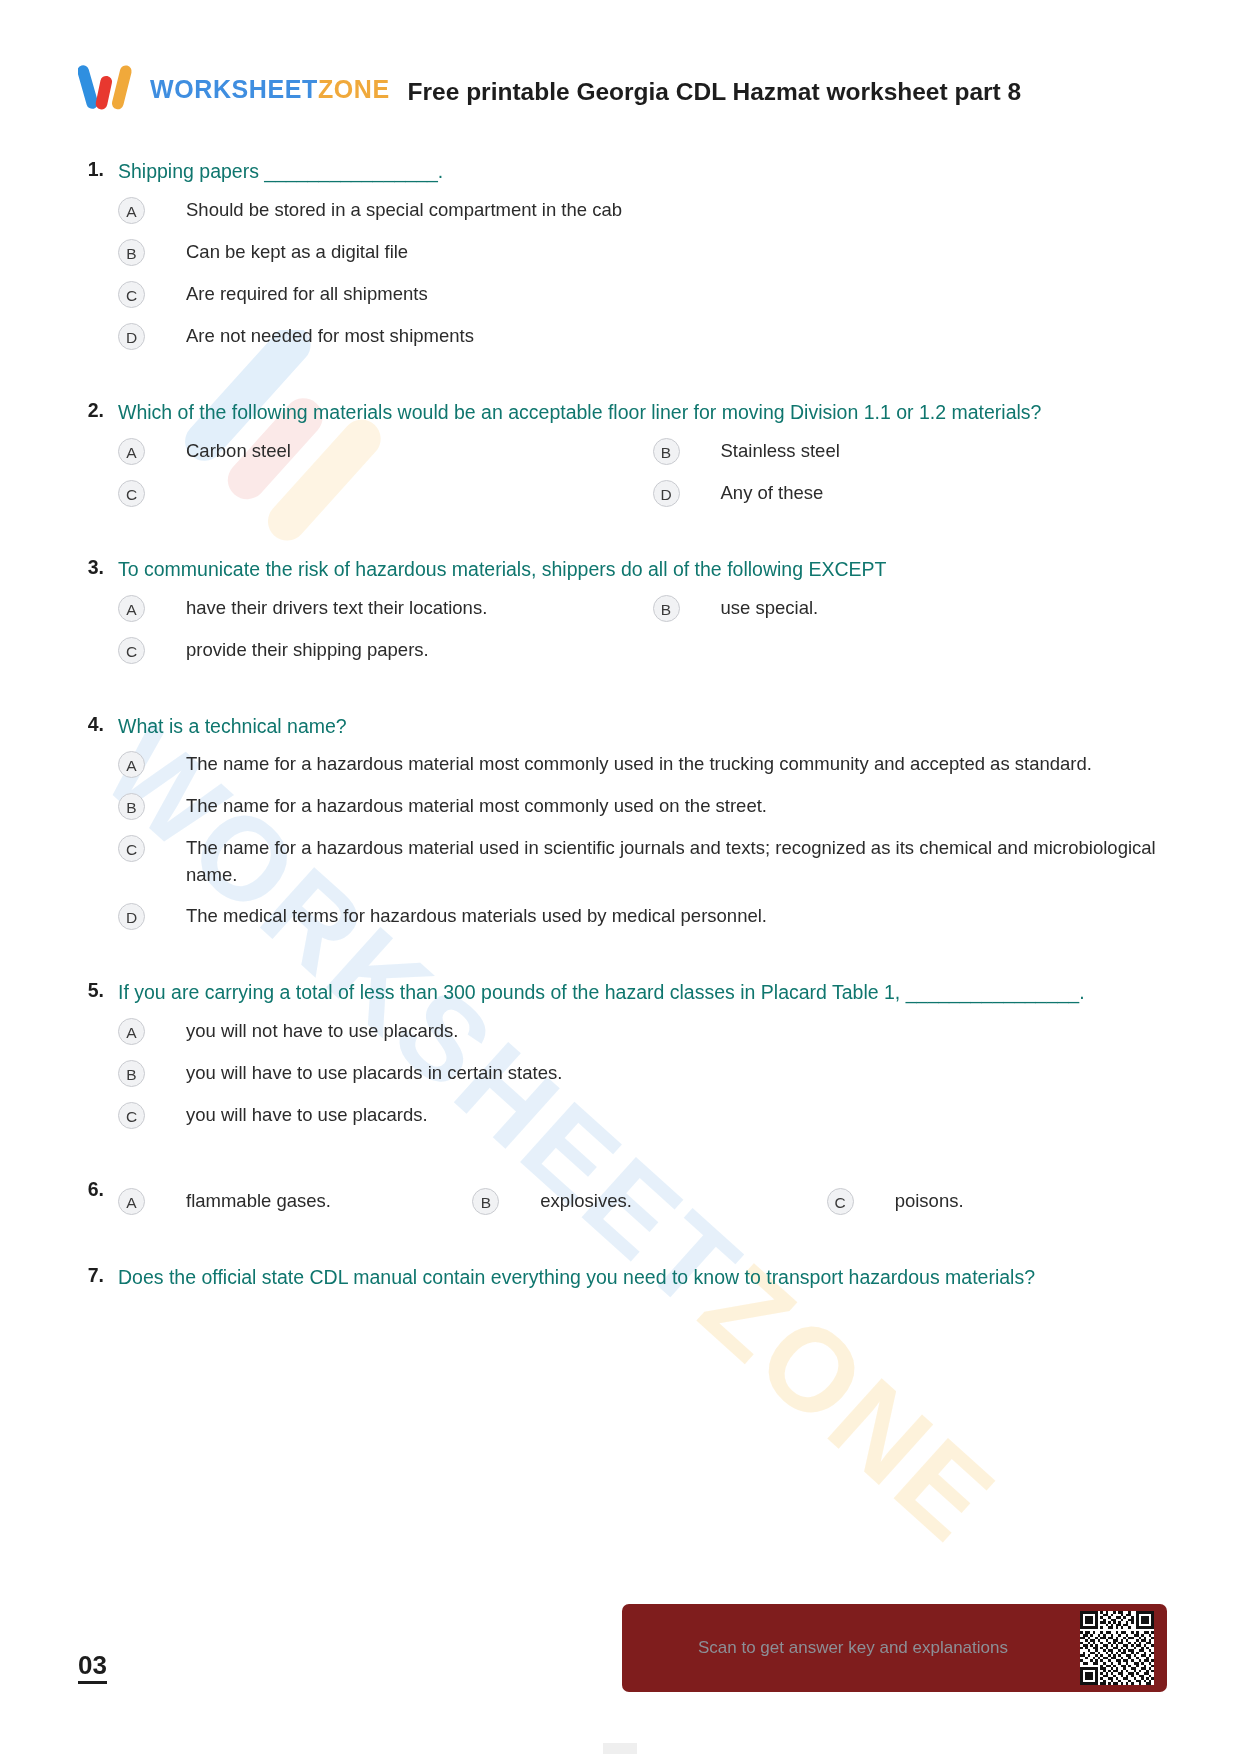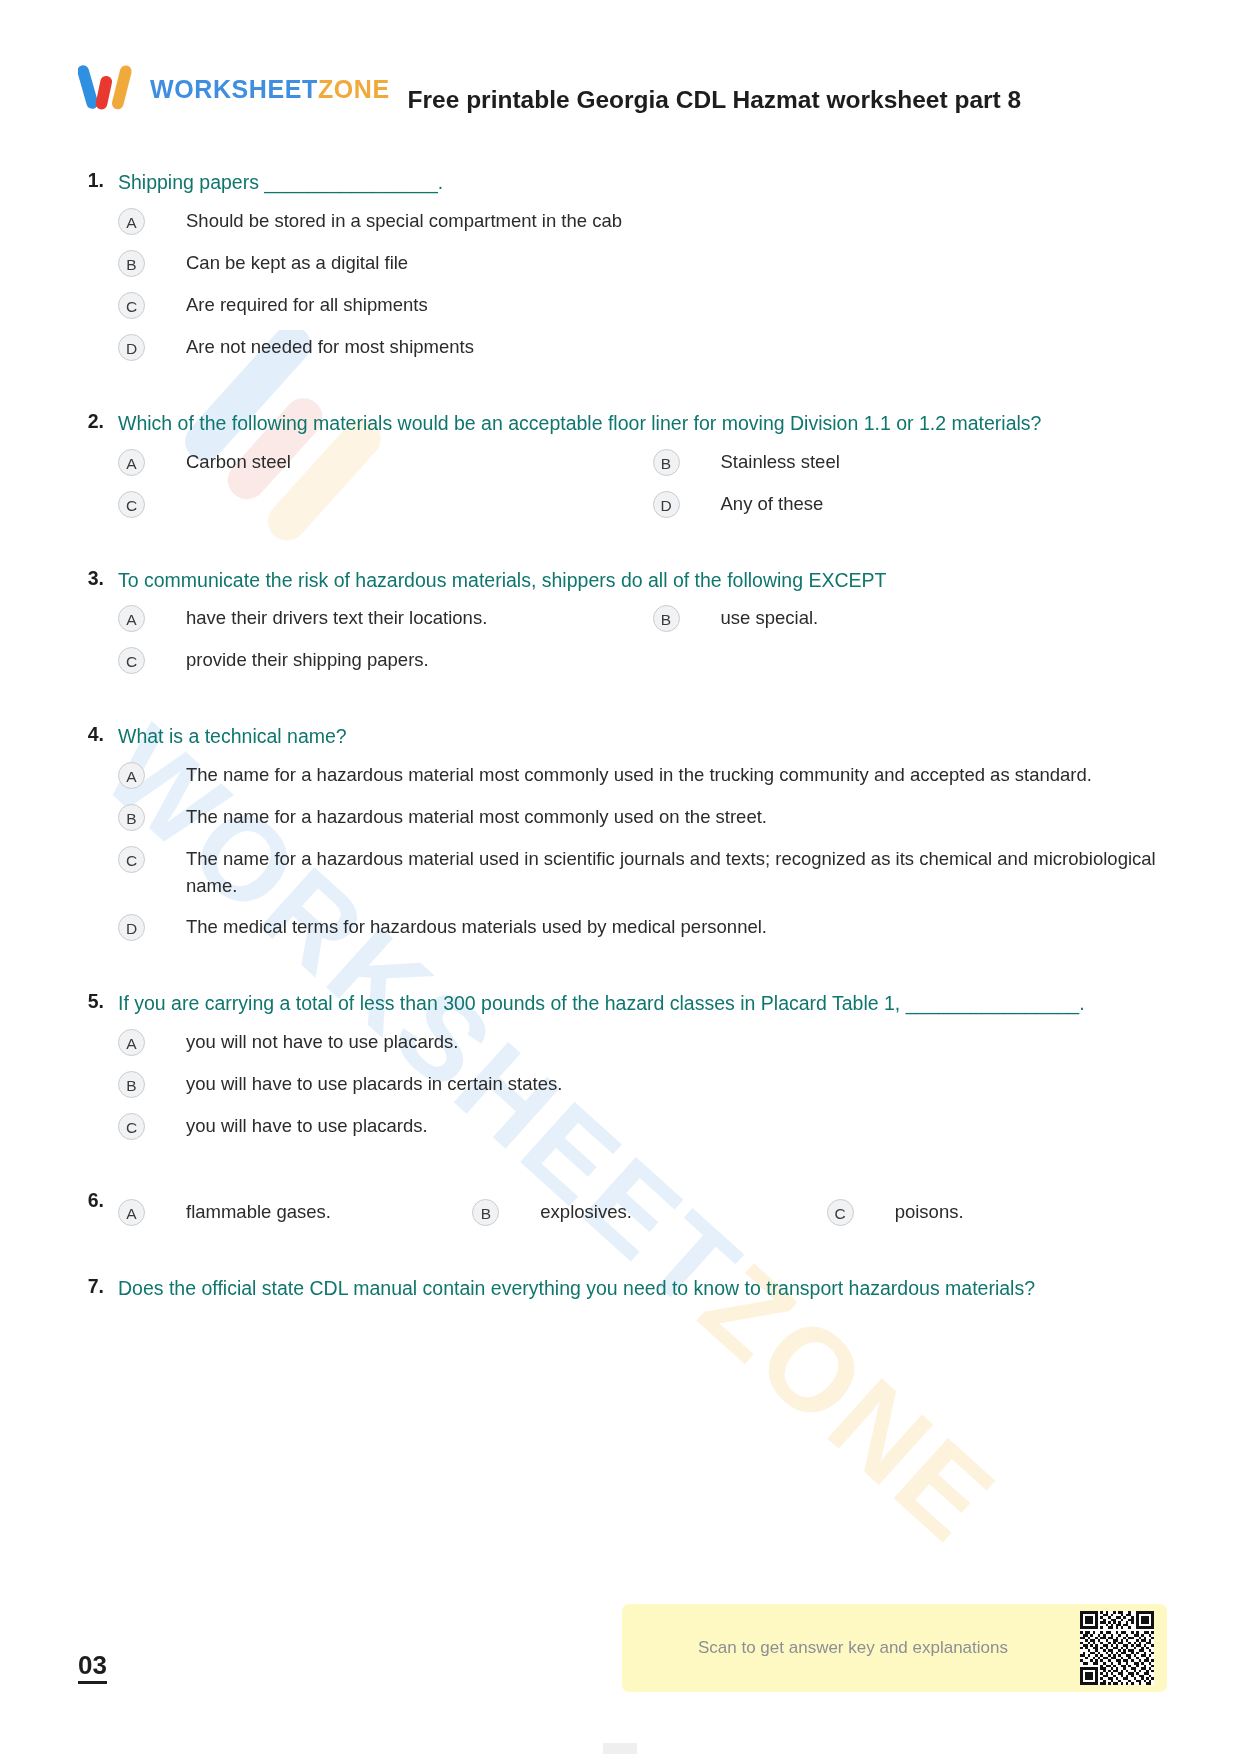--- a/index.html
+++ b/index.html
@@ -78,21 +78,21 @@
   .title {
     flex: 1 1 auto;
     text-align: center;
     font-size: 24.5px;
     font-weight: 700;
     line-height: 1.42;
     color: #1d1d1d;
     padding-top: 20px;
     padding-right: 130px;
     max-width: 640px;
-    margin: 8px auto;
+    margin: 0 auto;
   }
 
   
   .content {
     position: relative;
     z-index: 2;
     padding: 42px 72px 0 78px;
   }
   .question {
     display: flex;
@@ -176,21 +176,21 @@
     border-bottom: 3px solid #1d1d1d;
     padding-bottom: 3px;
     line-height: 1;
   }
   .scan-box {
     position: absolute;
     right: 72px;
     bottom: 0;
     width: 545px;
     height: 88px;
-    background: #fef9c3;
+    background: #7f1d1d;
     border-radius: 7px;
     display: flex;
     align-items: center;
     justify-content: space-between;
     box-sizing: border-box;
     padding: 0 13px 0 10px;
   }
   .scan-text {
     flex: 1 1 auto;
     text-align: center;

